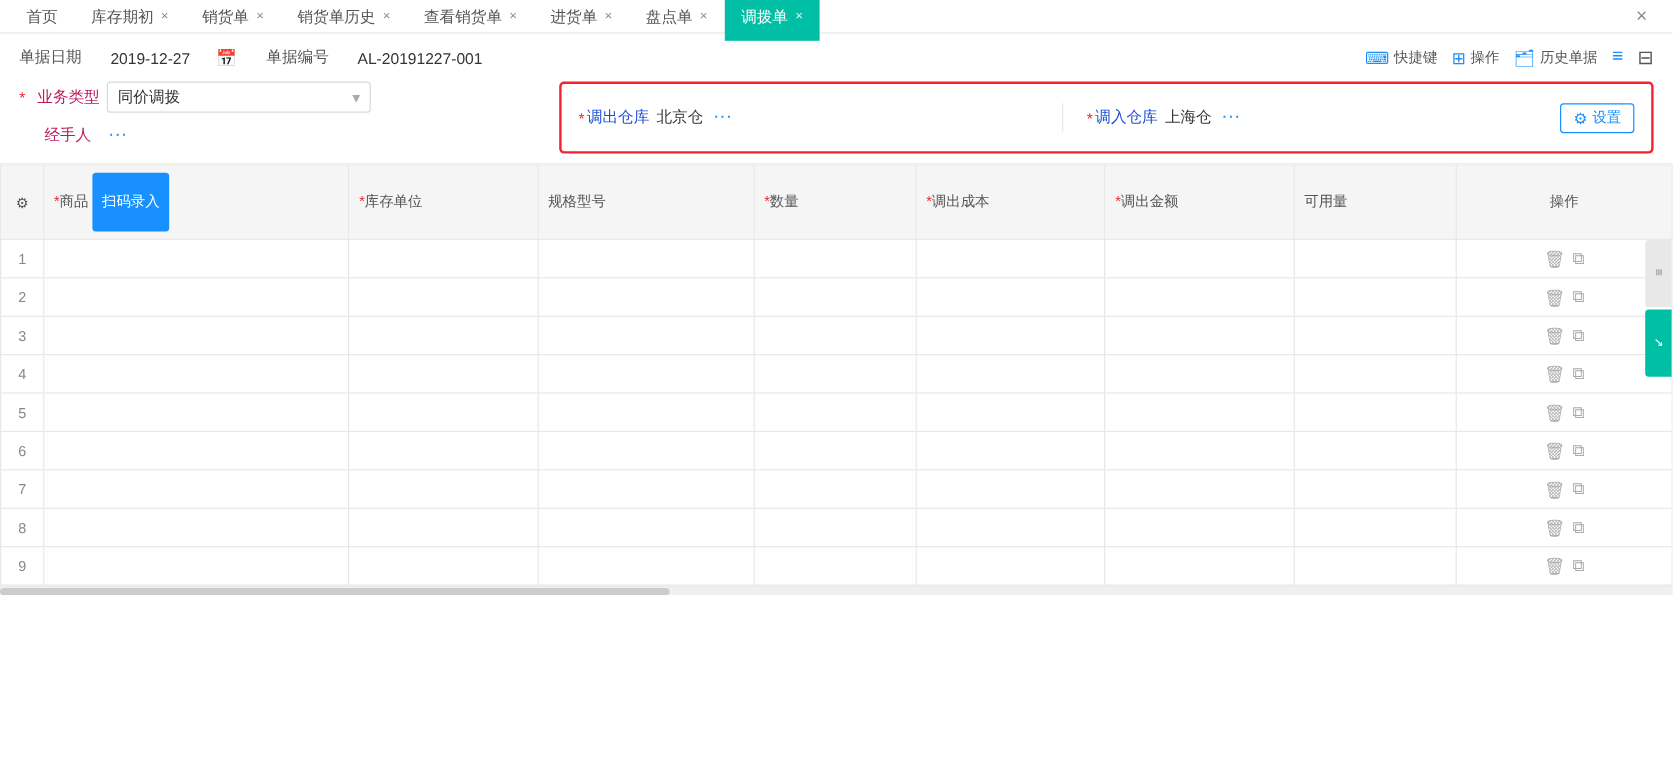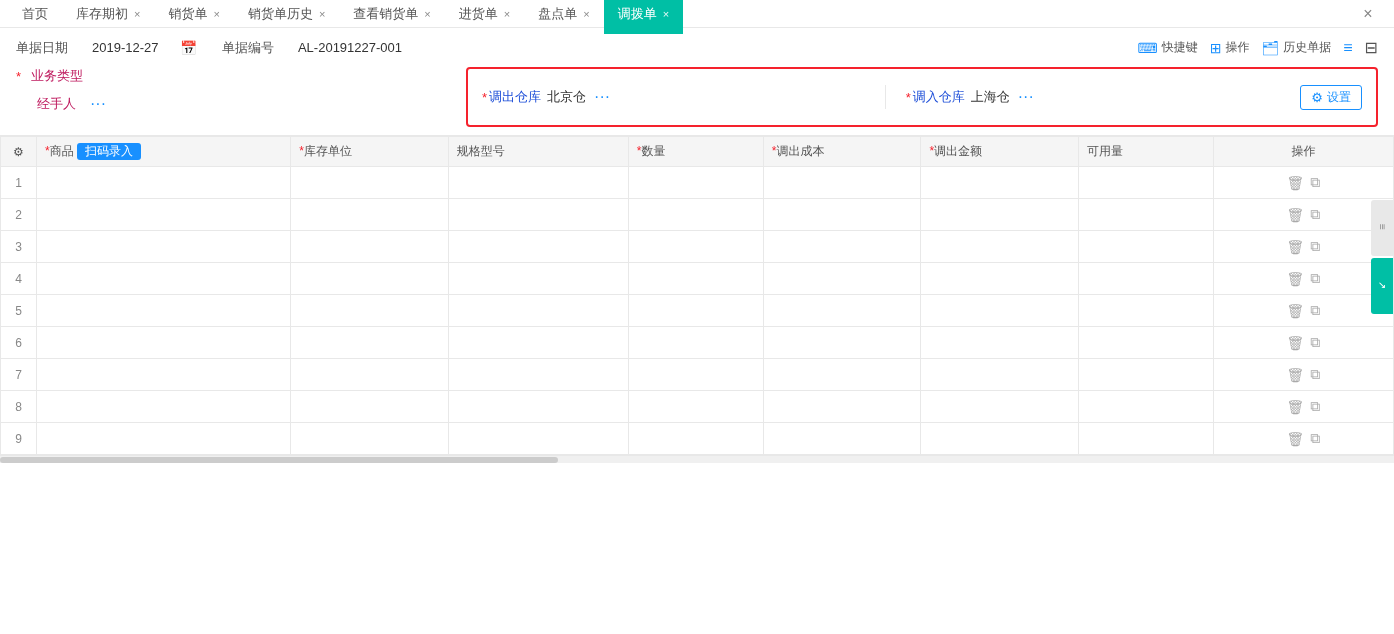--- a/index.html
+++ b/index.html
@@ -169,21 +169,21 @@
       font-weight: 500;
     }
     tbody tr td.row-num { color: #888; text-align: center; width: 36px; }
     .action-cell { display: flex; align-items: center; gap: 6px; justify-content: center; }
     .action-icon { color: #aaa; cursor: pointer; font-size: 14px; }
     .scan-btn {
       background: #1890ff;
       color: #fff;
       border: none;
       border-radius: 3px;
-      padding: 0 8px;
+      padding: 16px 8px;
       cursor: pointer;
       font-size: 12px;
       white-space: nowrap;
     }
     .col-product { min-width: 100px; }
     .col-unit { min-width: 70px; }
     .col-spec { min-width: 80px; }
     .col-qty { min-width: 60px; }
     .col-cost { min-width: 70px; }
     .col-amount { min-width: 70px; }
@@ -313,20 +313,24 @@
       </div>
     </div>
   </div>
 
   <div class="form-second-row">
     <div class="left-fields">
 
       <div class="field-row">
         <span class="required">*</span>
         <span class="field-label">业务类型</span>
+        <div class="field-select" style="min-width:220px;">
+          <span>同价调拨</span>
+          <span class="arrow">▾</span>
+        </div>
       </div>
 
       <div class="field-row agent-row">
         <span class="field-label" style="min-width:60px; margin-right:6px; text-align:right;">经手人</span>
         <span class="more-btn">···</span>
       </div>
     </div>
 
     <div class="warehouse-section">
       <div class="warehouse-field">

